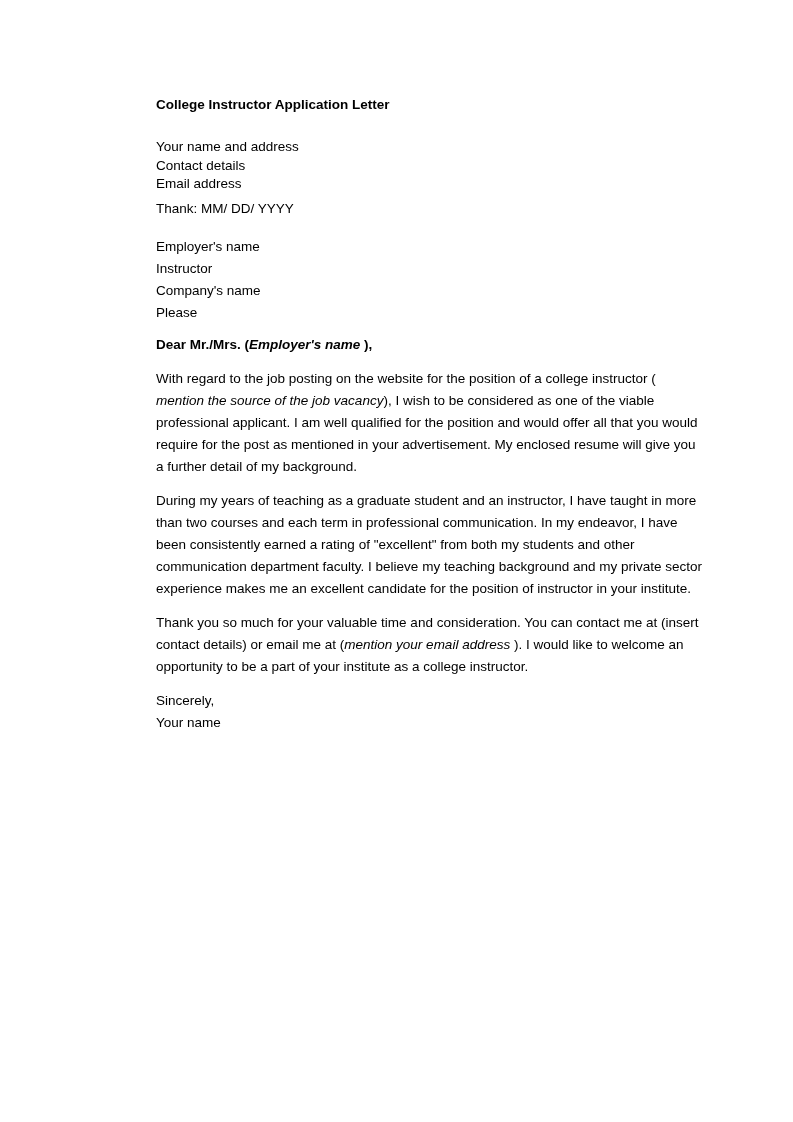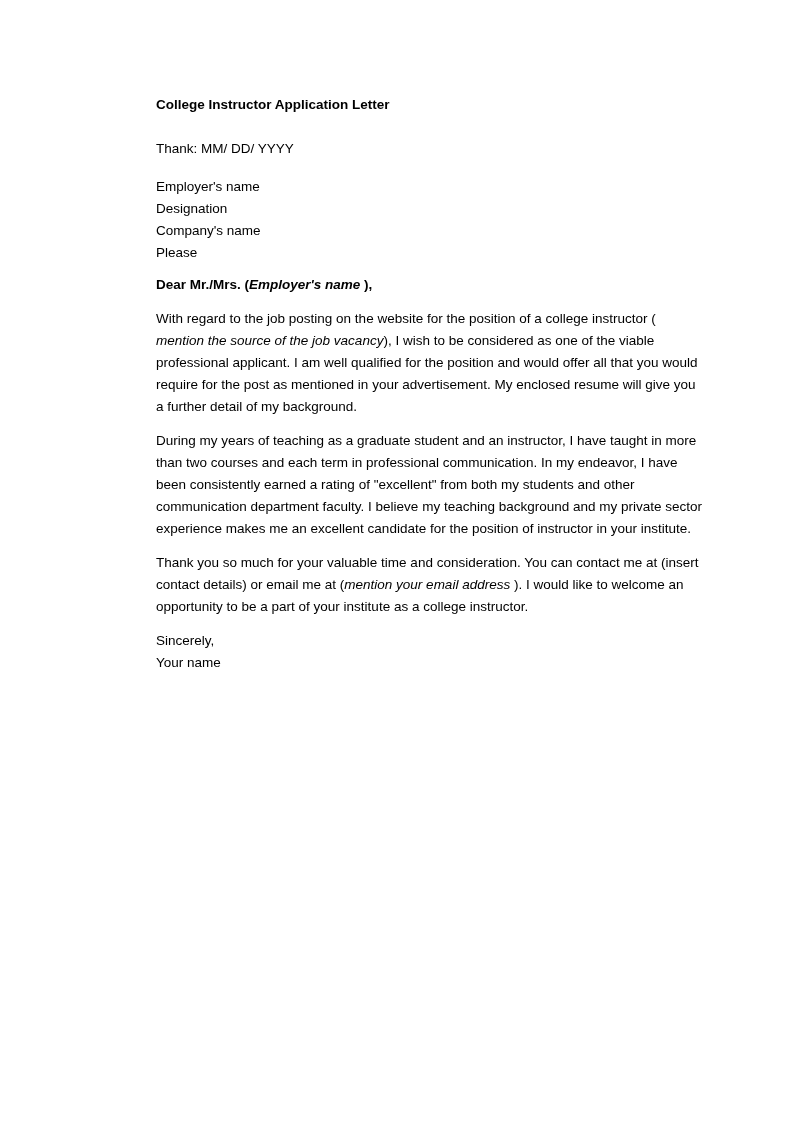--- a/index.html
+++ b/index.html
@@ -56,26 +56,31 @@
     font-style: italic;
     font-family: "Liberation Sans", "DejaVu Sans", sans-serif;
   }
 </style>
 </head>
 <body>
 
 <div class="page">
   <h1 class="title">College Instructor Application Letter</h1>
 
+  <div class="sender-block">
+      <div>Your name and address</div>
+      <div>Contact details</div>
+      <div>Email address</div>
+    </div>
 
   <div class="date-line">Thank: MM/ DD/ YYYY</div>
 
   <div class="recipient-block">
       <div>Employer's name</div>
-      <div>Designation</div>
+      <div>Instructor</div>
       <div>Company's name</div>
       <div>Please</div>
     </div>
 
   <p class="salutation"><span>Dear Mr./Mrs. (</span><em>Employer's name</em><span> ),</span></p>
 
   <div>
       <p class="para"><span>With regard to the job posting on the website for the position of a college instructor (  </span><em>mention the source of the job vacancy</em><span>), I wish to be considered as one of the viable professional applicant. I am well qualified for the position and would offer all that you would require for the post as mentioned in your advertisement. My enclosed resume will give you a further detail of my background.</span></p>
       <p class="para"><span>During my years of teaching as a graduate student and an instructor, I have taught in more than two courses and each term in professional communication. In my endeavor, I have been consistently earned a rating of "excellent" from both my students and other communication department faculty. I believe my teaching background and my private sector experience makes me an excellent candidate for the position of instructor in your institute.</span></p>
       <p class="para"><span>Thank you so much for your valuable time and consideration. You can contact me at (insert contact details) or email me at (</span><em>mention your email address</em><span> ). I would like to welcome an opportunity to be a part of your institute as a college instructor.</span></p>

